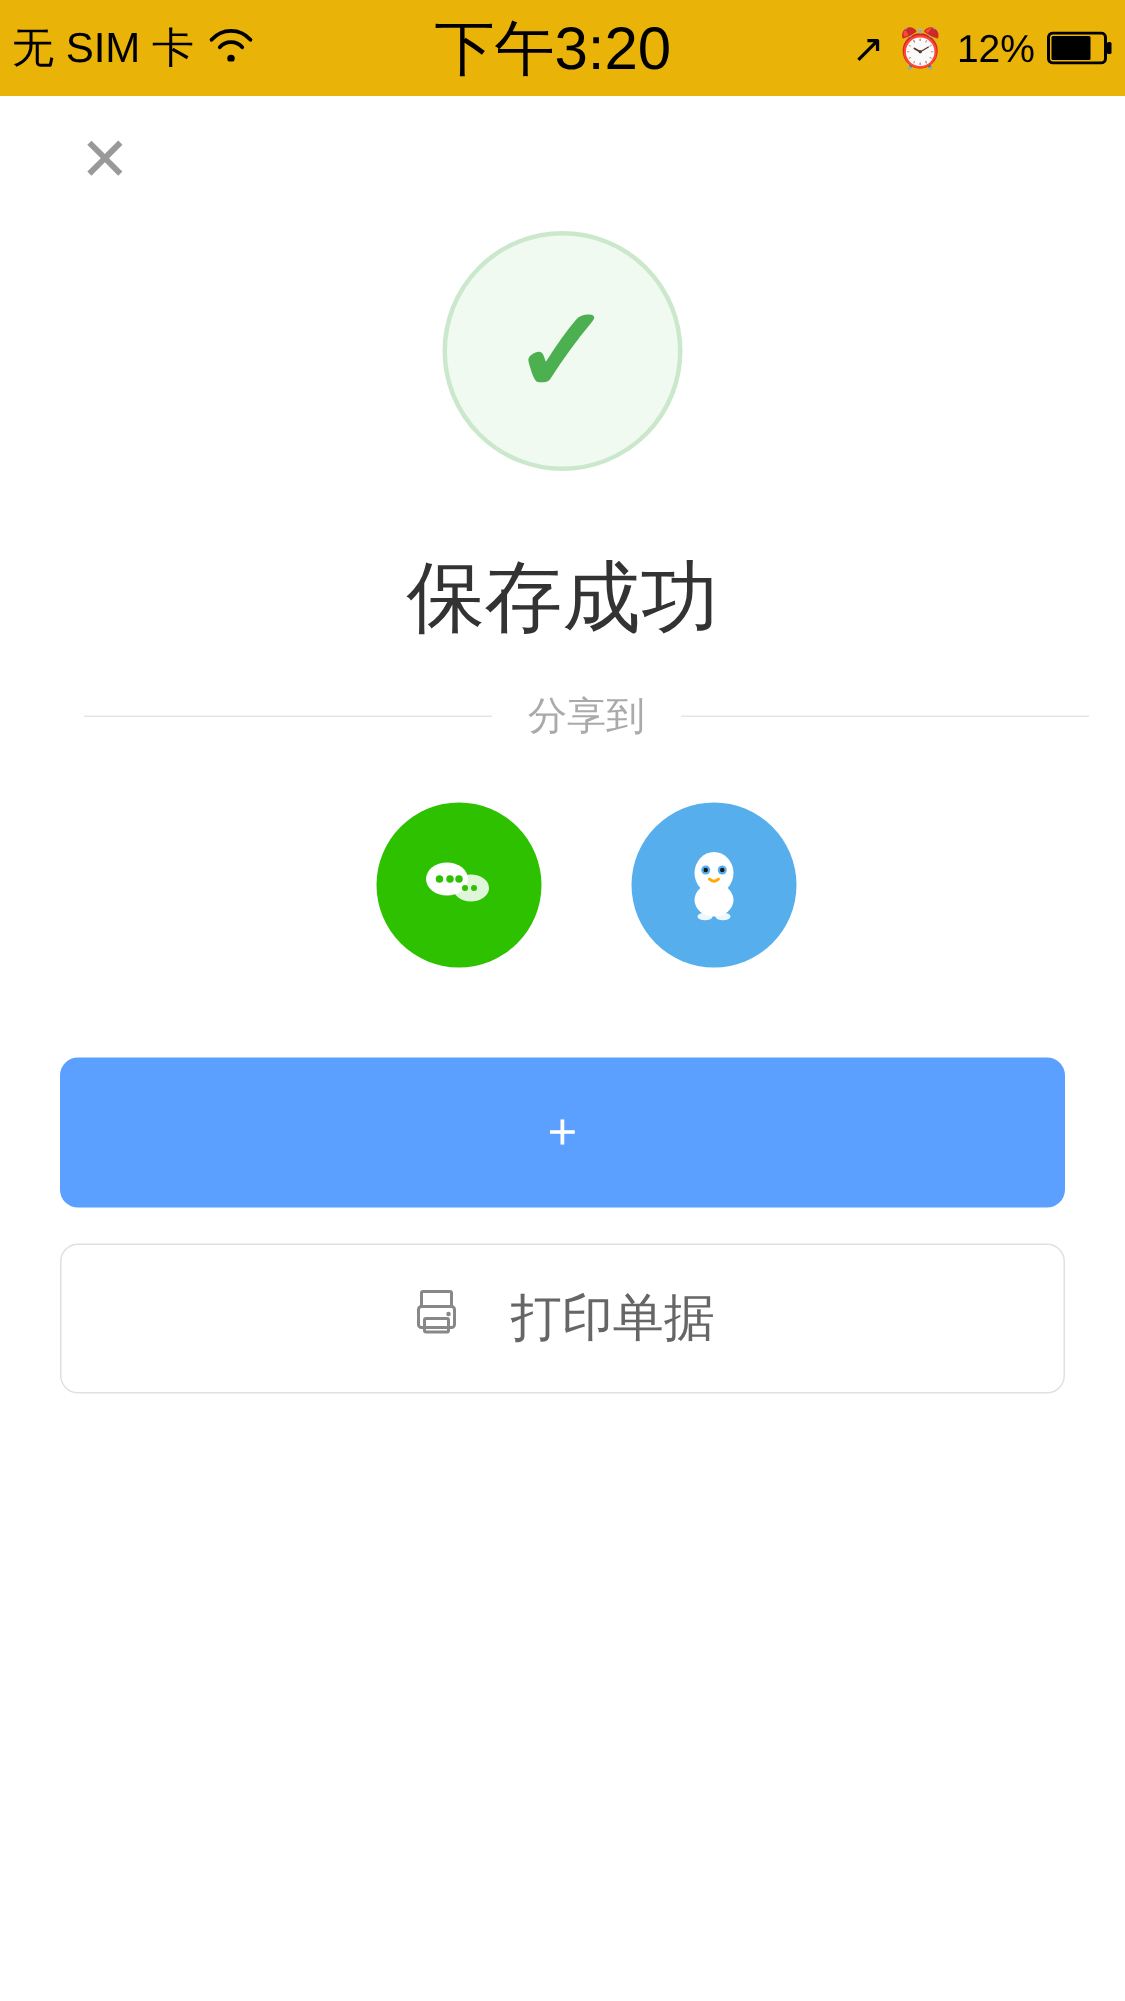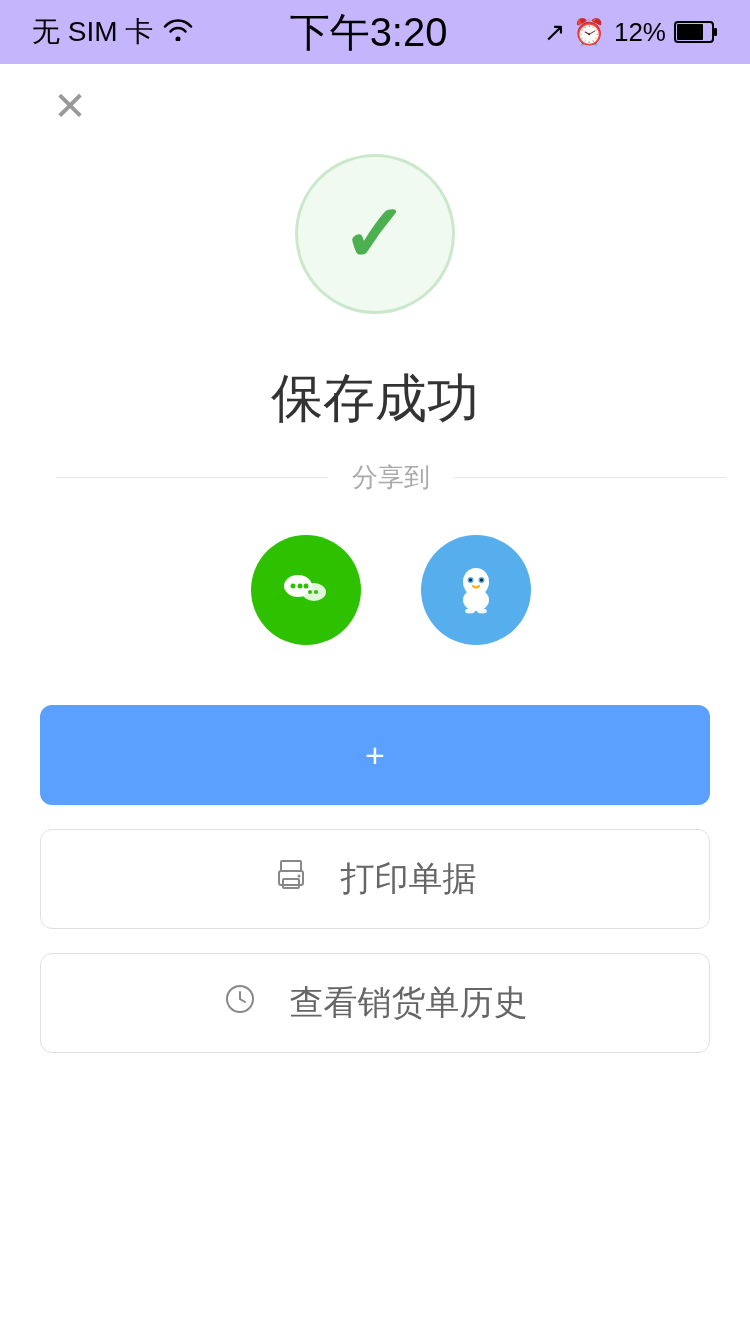--- a/index.html
+++ b/index.html
@@ -13,22 +13,22 @@
       position: relative;
     }
 
     
     .status-bar {
       width: 100%;
       height: 64px;
       display: flex;
       align-items: center;
       justify-content: space-between;
-      padding: 0 32px;
-      background: #c4b5fd;
+      padding: 0 8px;
+      background: #eab308;
     }
 
     .status-left {
       display: flex;
       align-items: center;
       gap: 10px;
       font-size: 28px;
       color: #000;
       font-weight: 500;
     }
@@ -318,24 +318,15 @@
         <svg width="34" height="34" viewBox="0 0 34 34" fill="none">
           <rect x="7" y="3" width="20" height="10" rx="1" stroke="#888" stroke-width="2" fill="none"></rect>
           <rect x="5" y="13" width="24" height="14" rx="2" stroke="#888" stroke-width="2" fill="none"></rect>
           <rect x="9" y="21" width="16" height="9" rx="1" stroke="#888" stroke-width="2" fill="none"></rect>
           <circle cx="25" cy="18" r="1.5" fill="#888"></circle>
         </svg>
       </span>
       <span>打印单据</span>
     </button>
 
-    <button class="btn-secondary">
-      <span class="btn-icon">
-        <svg width="34" height="34" viewBox="0 0 34 34" fill="none">
-          <circle cx="17" cy="17" r="13" stroke="#888" stroke-width="2" fill="none"></circle>
-          <path d="M17 10 L17 17 L22 20" stroke="#888" stroke-width="2" stroke-linecap="round" fill="none"></path>
-        </svg>
-      </span>
-      <span>查看销货单历史</span>
-    </button>
   </div>
 
 </div>
 
 </body></html>

